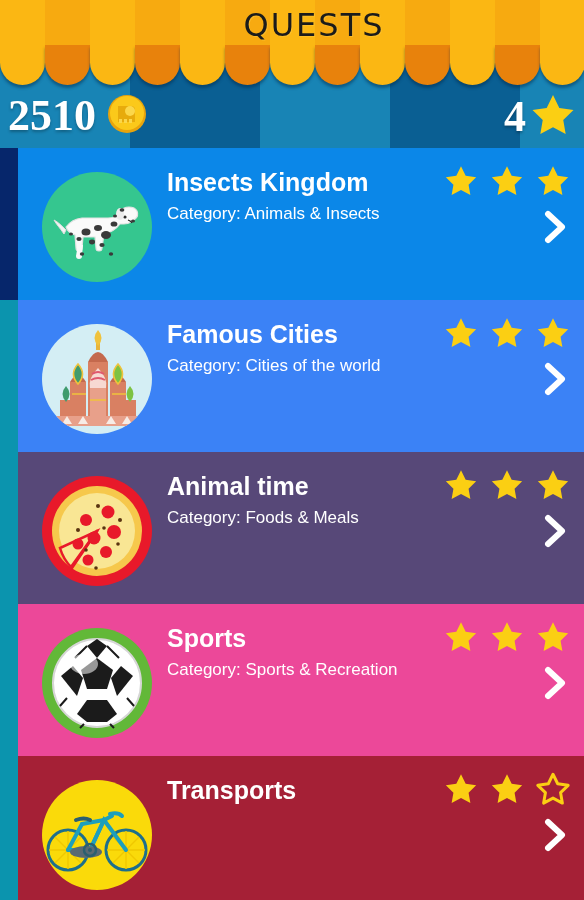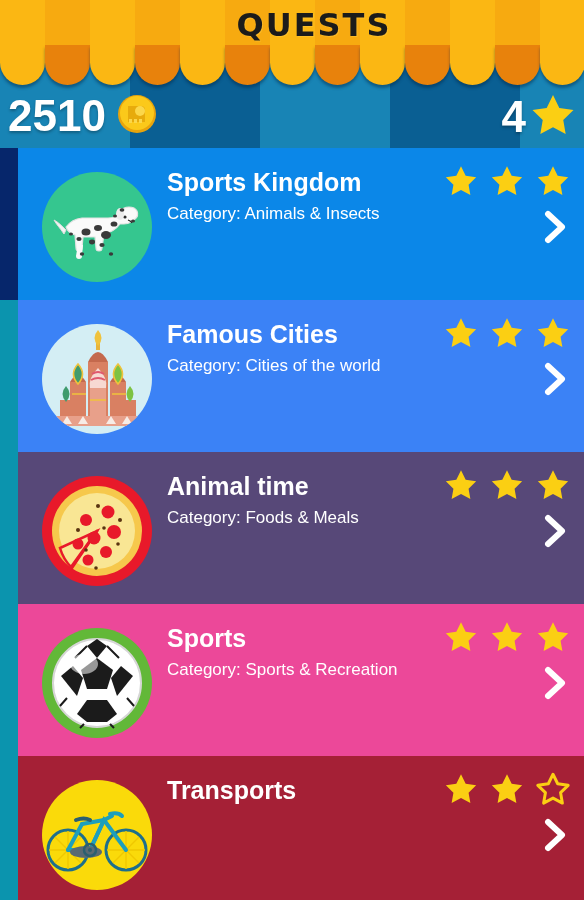--- a/index.html
+++ b/index.html
@@ -33,36 +33,36 @@
     position:absolute; top:45px; left:0; width:584px; height:40px;
   }
   .scallop {
     position:absolute; top:0; width:45px; height:40px;
     border-radius:0 0 23px 23px;
     box-shadow:0 3px 3px rgba(0,40,70,.45);
   }
   #quests-title {
     position:absolute; top:6px; left:0; width:584px;
     text-align:center;
-    font-size:32px; font-weight:bold;
+    font-size:32px; font-weight:normal;
     letter-spacing:2px;
     color:#1b1b1b;
     font-family:"DejaVu Sans", sans-serif;
     text-shadow:1px 1px 0 rgba(255,200,60,.5);
     z-index:5;
     padding-left:44px;
   }
   #coin-block {
     position:absolute; left:8px; top:92px;
     display:flex; align-items:center; gap:9px;
     z-index:5;
   }
   #coin-value, #star-value {
     color:#ffffff; font-size:44px; font-weight:bold;
-    font-family:Liberation Sans, sans-serif;
+    font-family:Liberation Serif, serif;
     line-height:1;
     text-shadow:0 2px 3px rgba(0,0,0,.28);
   }
   #star-block {
     position:absolute; right:8px; top:92px;
     display:flex; align-items:center; gap:4px;
     z-index:5;
   }
 
   
@@ -202,21 +202,21 @@
                 <ellipse cx="60" cy="73" rx="2.6" ry="2"></ellipse>
                 <ellipse cx="80" cy="38" rx="2.4" ry="1.8"></ellipse>
                 <ellipse cx="73" cy="44" rx="2" ry="1.6"></ellipse>
                 <ellipse cx="40" cy="82" rx="2.2" ry="1.8"></ellipse>
                 <ellipse cx="69" cy="82" rx="2.2" ry="1.8"></ellipse>
                 <ellipse cx="29" cy="62" rx="2" ry="1.6"></ellipse>
               </g>
             </g>
           </svg>
         </div>
-        <div class="row-title">Sports Kingdom</div>
+        <div class="row-title">Insects Kingdom</div>
         <div class="row-cat">Category: Animals &amp; Insects</div>
         <div class="stars">
           <span><svg width="34" height="34" viewBox="0 0 24 24">
               <path d="M12 1.6l3.3 6.7 7.4 1.1-5.35 5.2 1.26 7.35L12 18.4l-6.61 3.55 1.26-7.35L1.3 9.4l7.4-1.1z" fill="#fbcf13"></path>
             </svg></span>
           <span><svg width="34" height="34" viewBox="0 0 24 24">
               <path d="M12 1.6l3.3 6.7 7.4 1.1-5.35 5.2 1.26 7.35L12 18.4l-6.61 3.55 1.26-7.35L1.3 9.4l7.4-1.1z" fill="#fbcf13"></path>
             </svg></span>
           <span><svg width="34" height="34" viewBox="0 0 24 24">
               <path d="M12 1.6l3.3 6.7 7.4 1.1-5.35 5.2 1.26 7.35L12 18.4l-6.61 3.55 1.26-7.35L1.3 9.4l7.4-1.1z" fill="#fbcf13"></path>

